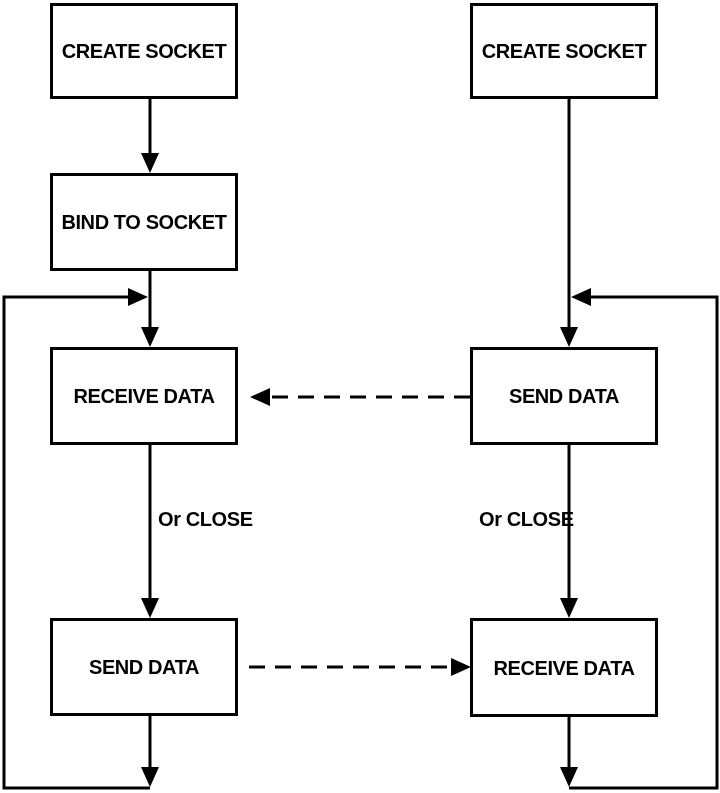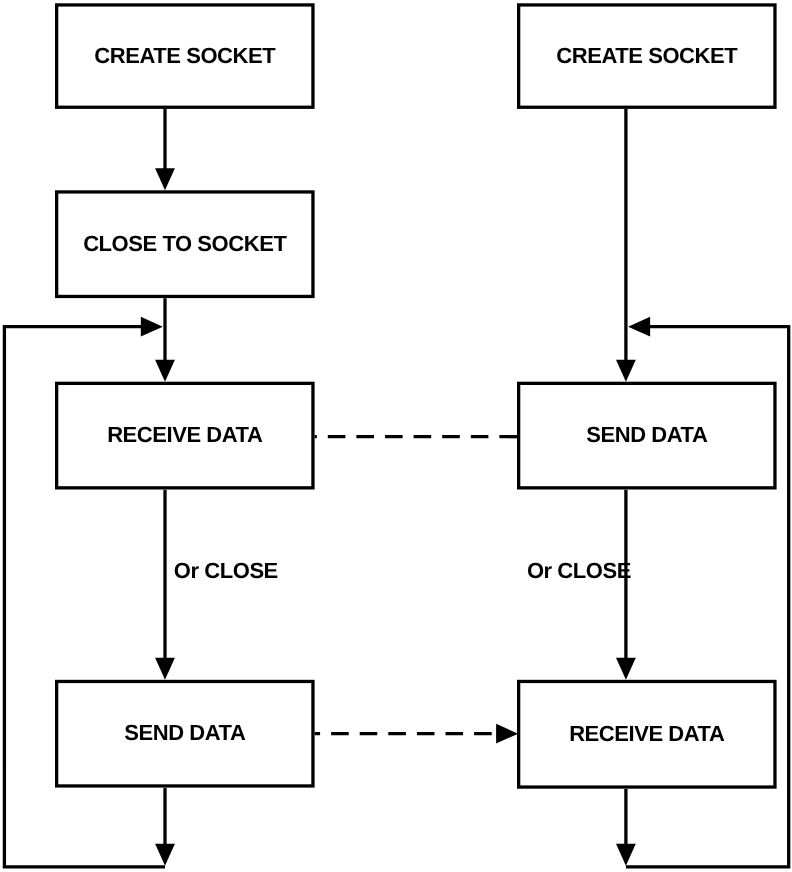--- a/index.html
+++ b/index.html
@@ -12,21 +12,21 @@
     color: #000000;
     overflow: hidden;
   }
   .wires {
     position: absolute;
     left: 0; top: 0;
   }
   .box {
     position: absolute;
     box-sizing: border-box;
-    width: 236px;
+    width: 188px;
     border: 3px solid #000000;
     background: #ffffff;
     display: flex;
     flex-direction: column;
     align-items: center;
     justify-content: center;
     text-align: center;
     font-weight: bold;
     font-size: 20px;
     letter-spacing: -0.4px;
@@ -78,21 +78,21 @@
 
       <polygon points="270,388 270,406 250,397" fill="#000000"></polygon>
       <polygon points="451,658 451,676 471,667" fill="#000000"></polygon>
     </g>
   </svg>
 
   <div class="box" style="left:50px; top:3px; height:96px;">
     <span>CREATE SOCKET</span>
   </div>
   <div class="box" style="left:50px; top:173px; height:98px;">
-    <span>CLOSE TO SOCKET</span>
+    <span>BIND TO SOCKET</span>
   </div>
   <div class="box" style="left:50px; top:347px; height:98px;">
     <span>RECEIVE DATA</span>
   </div>
   <div class="box" style="left:50px; top:618px; height:98px;">
     <span>SEND DATA</span>
   </div>
 
   <div class="box" style="left:470px; top:3px; height:96px;">
     <span>CREATE SOCKET</span>

